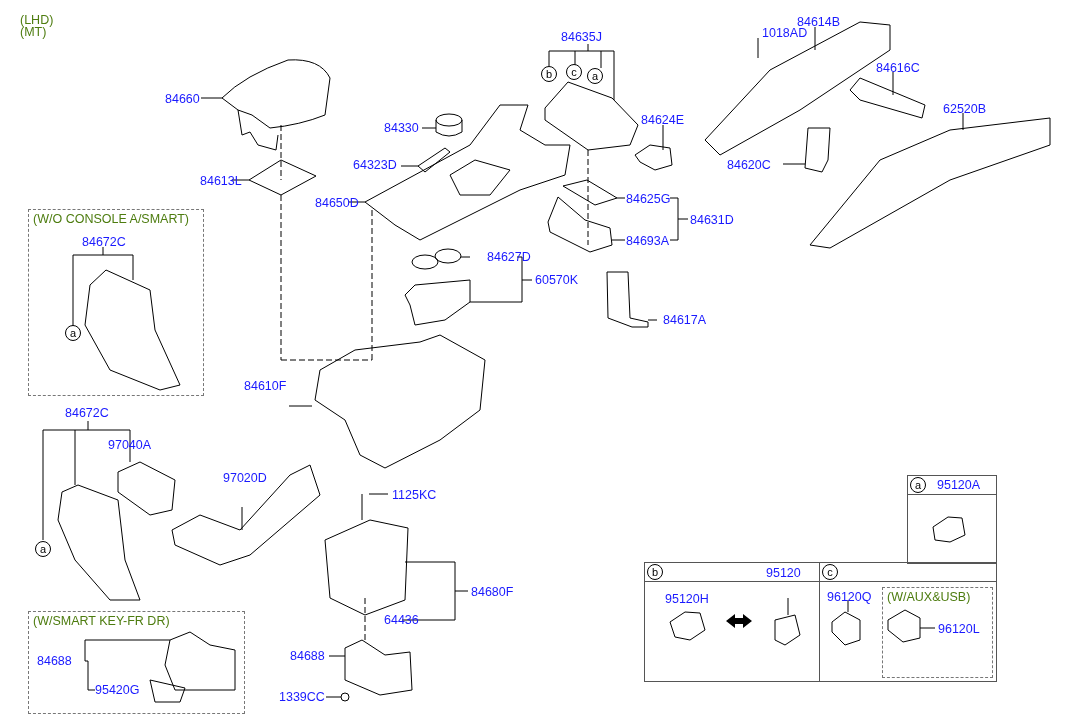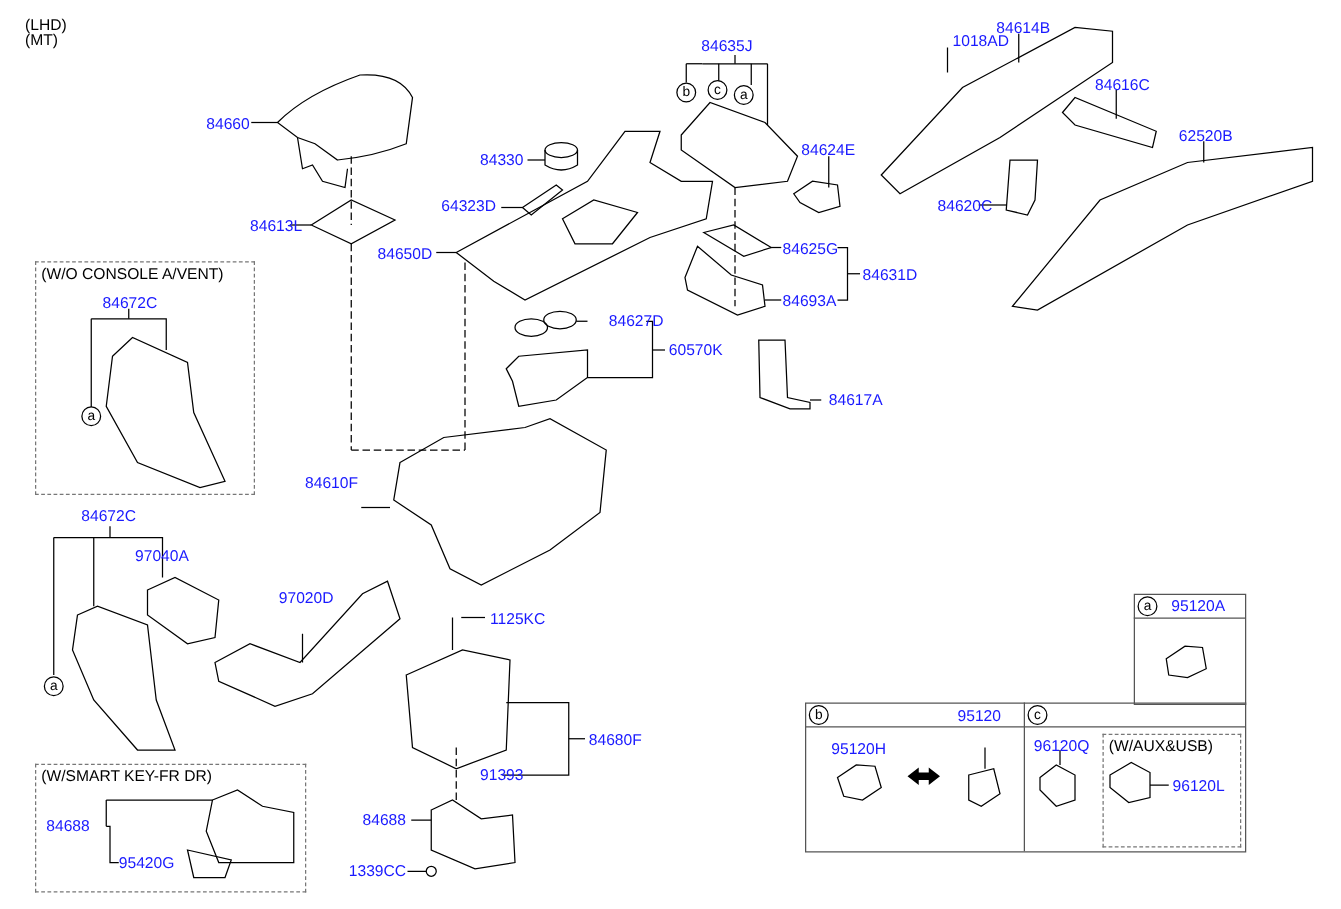--- a/index.html
+++ b/index.html
@@ -1,20 +1,20 @@
 <!DOCTYPE html>
 <html><head>
 <meta charset="utf-8">
 <style>
   html, body { margin:0; padding:0; background:#ffffff; }
   body { width:1073px; height:727px; position:relative; overflow:hidden;
          font-family:"Liberation Sans", sans-serif; }
   #diagram { position:absolute; left:0; top:0; width:1073px; height:727px; }
   .lbl { position:absolute; font-size:12.5px; color:#1a1aff; white-space:nowrap; line-height:14px; cursor:pointer; }
-  .note { position:absolute; font-size:12.5px; color:#000000; white-space:nowrap; line-height:14px; }
+  .note { position:absolute; font-size:12.5px; color:#4d7c0f; white-space:nowrap; line-height:14px; }
   .circ { position:absolute; width:14px; height:14px; border:1px solid #000; border-radius:50%;
           font-size:11px; line-height:14px; text-align:center; color:#000; background:#fff; }
   .dashbox { position:absolute; border:1px dashed #777; }
   .solidbox { position:absolute; border:1px solid #555; }
   svg line, svg polyline, svg path, svg polygon, svg rect, svg ellipse, svg circle { vector-effect:non-scaling-stroke; }
 </style>
 </head>
 <body>
 
 <div id="diagram">
@@ -137,21 +137,21 @@
       <line x1="848" y1="600" x2="848" y2="612"></line>
       <path d="M888,620 L905,610 L920,618 L920,638 L903,642 L888,630 Z"></path>
       <line x1="920" y1="628" x2="935" y2="628"></line>
     </g>
   </svg>
 
   <div class="note" style="left:20px;top:13px">(LHD)</div>
   <div class="note" style="left:20px;top:25px">(MT)</div>
 
   <div class="dashbox" style="left:28px;top:209px;width:174px;height:185px"></div>
-  <div class="note" style="left:33px;top:212px">(W/O CONSOLE A/VENT)</div>
+  <div class="note" style="left:33px;top:212px">(W/O CONSOLE A/SMART)</div>
 
   <div class="dashbox" style="left:28px;top:611px;width:215px;height:101px"></div>
   <div class="note" style="left:33px;top:614px">(W/SMART KEY-FR DR)</div>
 
   <div class="solidbox" style="left:907px;top:475px;width:88px;height:87px"></div>
   <div style="position:absolute;left:907px;top:494px;width:89px;border-top:1px solid #555"></div>
   <div class="circ" style="left:910px;top:477px">a</div>
 
   <div class="solidbox" style="left:644px;top:562px;width:351px;height:118px"></div>
   <div style="position:absolute;left:644px;top:581px;width:352px;border-top:1px solid #555"></div>
@@ -164,42 +164,42 @@
   <div class="circ" style="left:541px;top:66px">b</div>
   <div class="circ" style="left:566px;top:64px">c</div>
   <div class="circ" style="left:587px;top:68px">a</div>
   <div class="circ" style="left:65px;top:325px">a</div>
   <div class="circ" style="left:35px;top:541px">a</div>
 
   <div class="lbl" style="left:165px;top:92px">84660</div>
   <div class="lbl" style="left:200px;top:174px">84613L</div>
   <div class="lbl" style="left:384px;top:121px">84330</div>
   <div class="lbl" style="left:353px;top:158px">64323D</div>
-  <div class="lbl" style="left:302px;top:196px">84650D</div>
+  <div class="lbl" style="left:315px;top:196px">84650D</div>
   <div class="lbl" style="left:561px;top:30px">84635J</div>
   <div class="lbl" style="left:641px;top:113px">84624E</div>
   <div class="lbl" style="left:626px;top:192px">84625G</div>
   <div class="lbl" style="left:626px;top:234px">84693A</div>
   <div class="lbl" style="left:690px;top:213px">84631D</div>
   <div class="lbl" style="left:487px;top:250px">84627D</div>
   <div class="lbl" style="left:535px;top:273px">60570K</div>
   <div class="lbl" style="left:663px;top:313px">84617A</div>
   <div class="lbl" style="left:762px;top:26px">1018AD</div>
   <div class="lbl" style="left:797px;top:15px">84614B</div>
   <div class="lbl" style="left:876px;top:61px">84616C</div>
   <div class="lbl" style="left:943px;top:102px">62520B</div>
-  <div class="lbl" style="left:750px;top:158px">84620C</div>
+  <div class="lbl" style="left:727px;top:158px">84620C</div>
   <div class="lbl" style="left:82px;top:235px">84672C</div>
   <div class="lbl" style="left:65px;top:406px">84672C</div>
   <div class="lbl" style="left:108px;top:438px">97040A</div>
   <div class="lbl" style="left:223px;top:471px">97020D</div>
   <div class="lbl" style="left:244px;top:379px">84610F</div>
   <div class="lbl" style="left:392px;top:488px">1125KC</div>
   <div class="lbl" style="left:471px;top:585px">84680F</div>
-  <div class="lbl" style="left:384px;top:613px">91393</div>
+  <div class="lbl" style="left:384px;top:613px">64436</div>
   <div class="lbl" style="left:290px;top:649px">84688</div>
   <div class="lbl" style="left:279px;top:690px">1339CC</div>
   <div class="lbl" style="left:37px;top:654px">84688</div>
   <div class="lbl" style="left:95px;top:683px">95420G</div>
   <div class="lbl" style="left:937px;top:478px">95120A</div>
   <div class="lbl" style="left:665px;top:592px">95120H</div>
   <div class="lbl" style="left:766px;top:566px">95120</div>
   <div class="lbl" style="left:827px;top:590px">96120Q</div>
   <div class="lbl" style="left:938px;top:622px">96120L</div>
 

